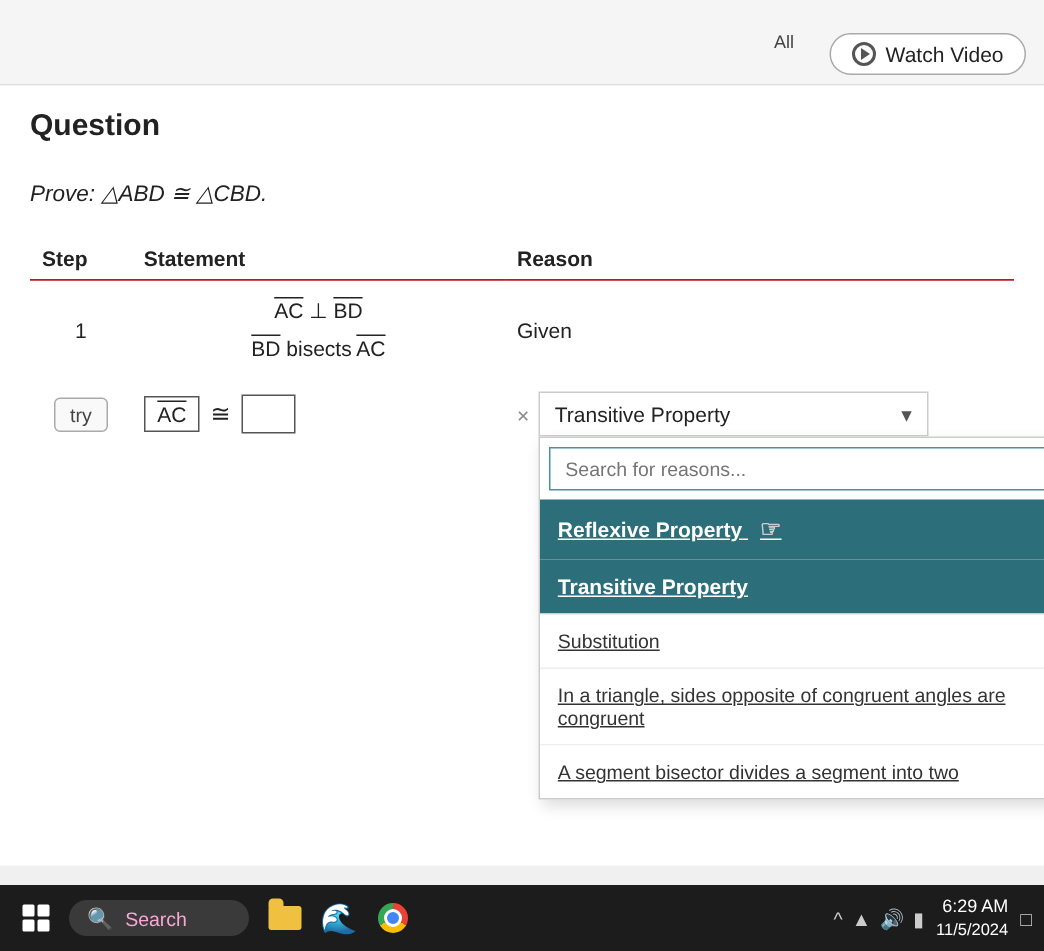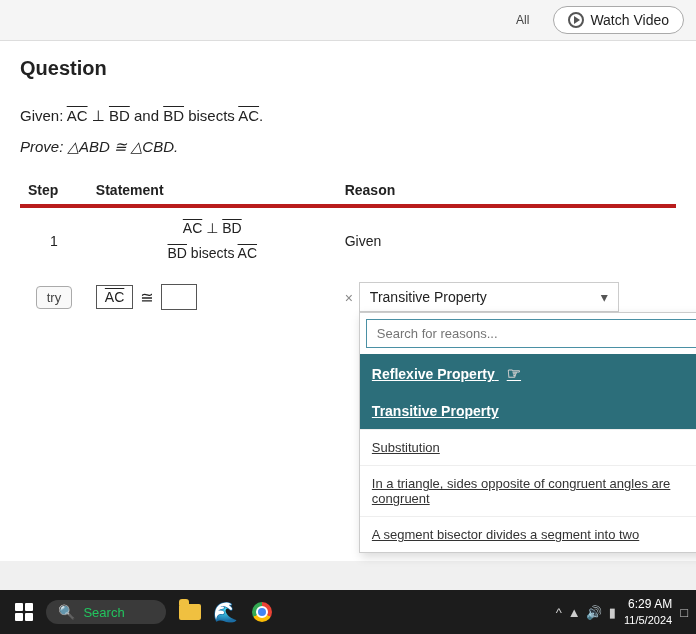--- a/index.html
+++ b/index.html
@@ -35,20 +35,21 @@
       display: flex;
       align-items: center;
       gap: 6px;
       border: 1px solid #aaa;
       border-radius: 20px;
       padding: 5px 14px;
       background: white;
       font-size: 14px;
       cursor: pointer;
       color: #222;
+      margin-top: 16px;
     }
     .play-icon {
       width: 16px;
       height: 16px;
       border: 2px solid #555;
       border-radius: 50%;
       display: flex;
       align-items: center;
       justify-content: center;
     }
@@ -100,21 +101,21 @@
       width: 100%;
       border-collapse: collapse;
       margin-bottom: 10px;
     }
     .proof-table th {
       text-align: left;
       font-weight: bold;
       font-size: 14px;
       padding: 6px 8px;
       color: #222;
-      border-bottom: 4px solid #b91c1c;
+      border-bottom: 1px solid #b91c1c;
     }
     .proof-table td {
       padding: 8px 8px;
       vertical-align: middle;
       font-size: 14px;
       color: #222;
     }
     .proof-table .col-step { width: 60px; }
     .proof-table .col-statement { width: 220px; }
     .proof-table .col-reason { width: 300px; }
@@ -277,21 +278,21 @@
       border-radius: 16px;
       padding: 4px 12px;
       gap: 8px;
       min-width: 120px;
     }
     .search-icon-tb {
       color: #aaa;
       font-size: 14px;
     }
     .search-text-tb {
-      color: #22c55e;
+      color: #f9a8d4;
       font-size: 13px;
     }
     .taskbar-icons {
       display: flex;
       gap: 8px;
       align-items: center;
       margin-left: 4px;
     }
     .tb-icon {
       width: 28px;
@@ -393,23 +394,20 @@
         <span class="play-triangle"></span>
       </span>
       <span>Watch Video</span>
     </button>
   </div>
 </div>
 
 <div class="main-content">
   <div class="section-title">Question</div>
 
-  <div class="given-text">
-    Given: <span class="overline">AC</span> ⊥ <span class="overline">BD</span> and <span class="overline">BD</span> bisects <span class="overline">AC</span>.
-  </div>
 
   <div class="prove-text">
     Prove: △ABD ≅ △CBD.
   </div>
 
   <table class="proof-table">
     <thead>
       <tr>
         <th class="col-step">Step</th>
         <th class="col-statement">Statement</th>

